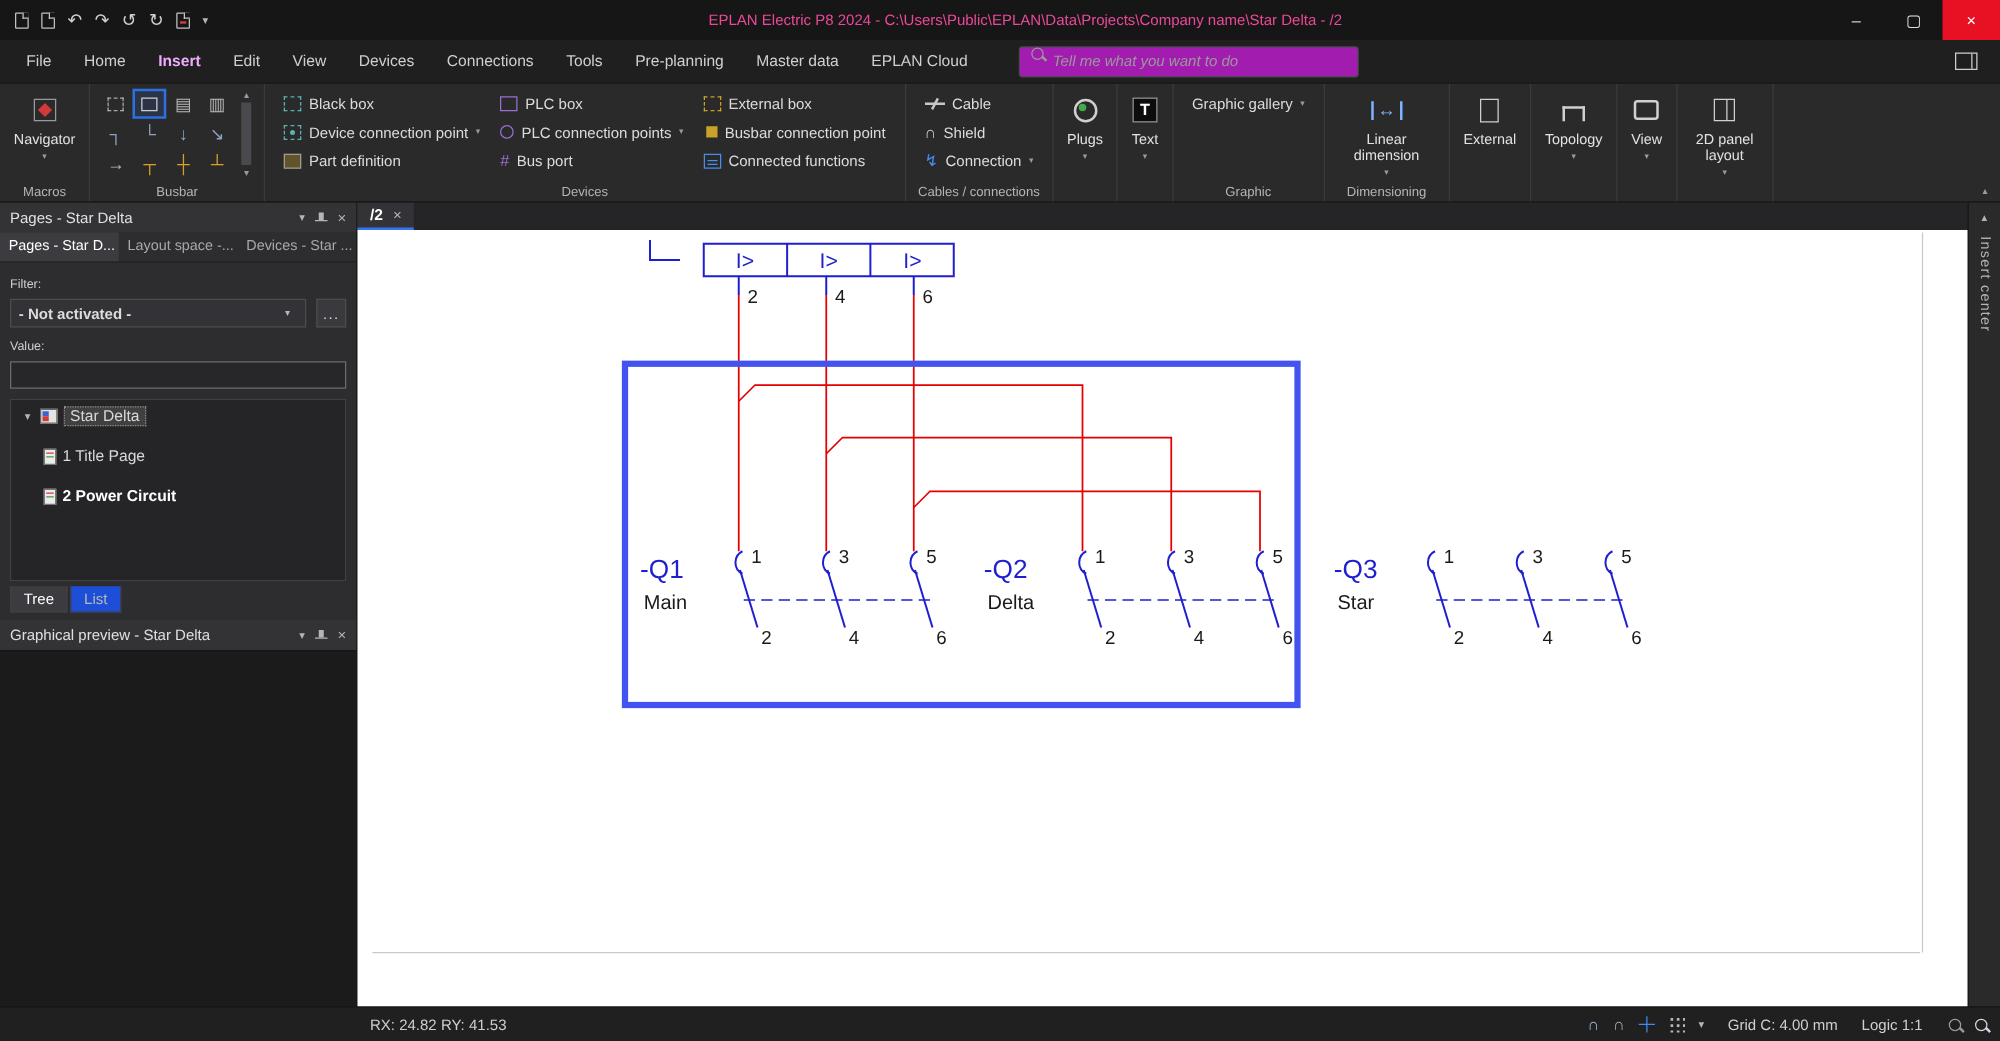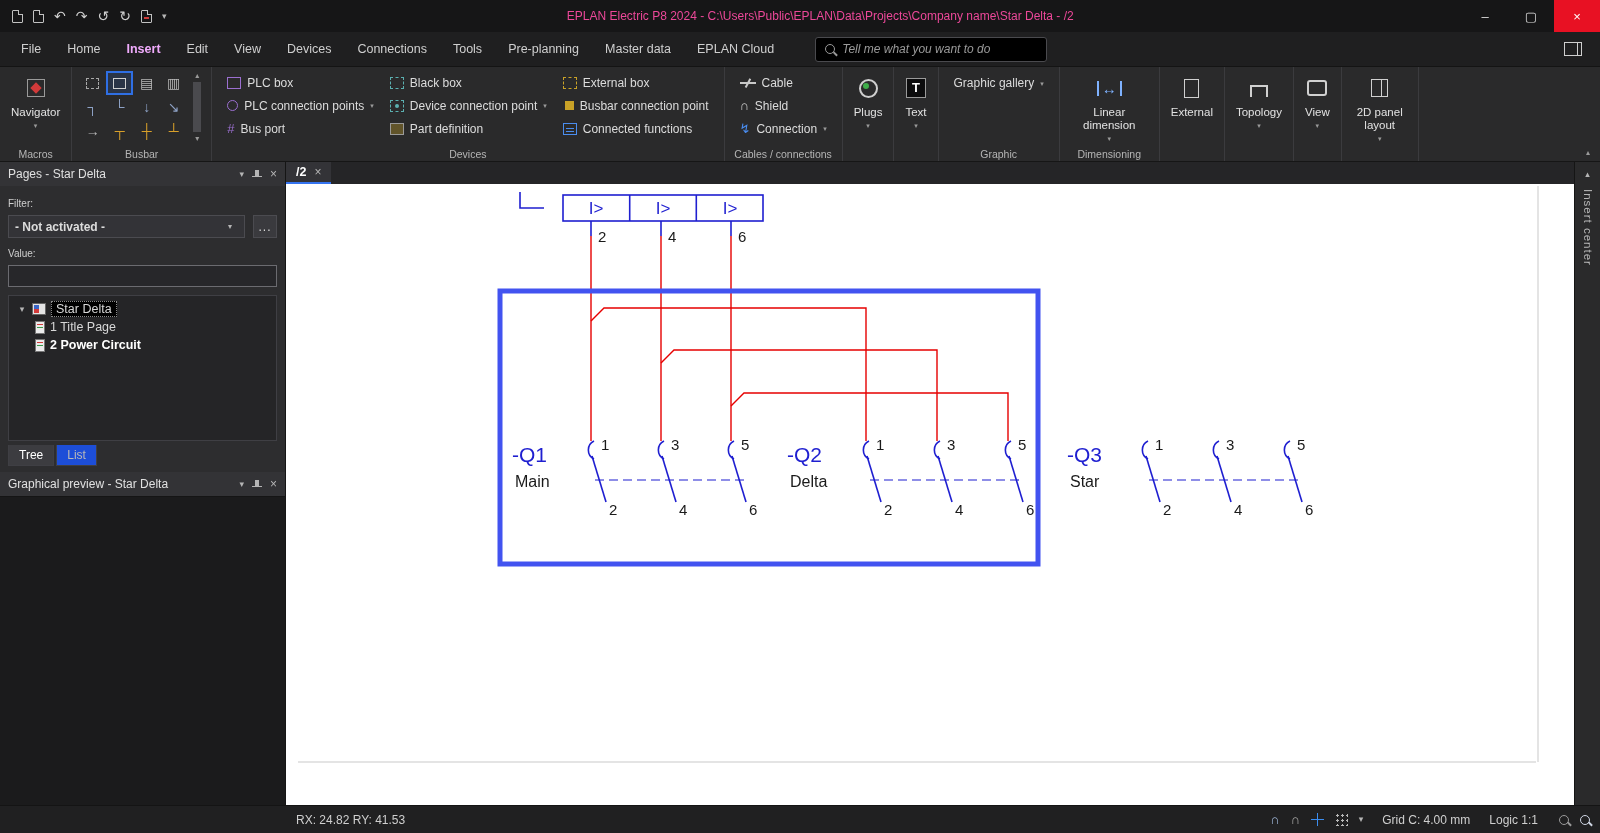--- a/index.html
+++ b/index.html
@@ -15,21 +15,21 @@
   .docic.edit::before{content:"";position:absolute;left:2px;top:6px;width:5px;height:2px;background:#d23a3a;}
   .title-text{flex:1;text-align:center;font-size:12px;color:#ec4899;white-space:nowrap;overflow:hidden;}
   .win-controls{display:flex;flex:none;}
   .win-btn{width:46px;height:32px;display:flex;align-items:center;justify-content:center;font-size:13px;color:#ddd;}
   .win-btn.close{background:#e81123;color:#fff;}
 
   
   .menubar{height:34px;background:#1f1f20;display:flex;align-items:center;padding:0 8px;flex:none;}
   .menu-tab{padding:8px 13px;font-size:12.5px;color:#cfcfcf;white-space:nowrap;}
   .menu-tab.active{color:#f0abfc;font-weight:bold;}
-  .searchbox{margin-left:28px;width:232px;height:25px;background:#000000;border:1px solid #4a4a4e;border-radius:3px;display:flex;align-items:center;gap:7px;padding:0 9px;}
+  .searchbox{margin-left:28px;width:272px;height:25px;background:#a21caf;border:1px solid #4a4a4e;border-radius:3px;display:flex;gap:7px;padding:0 9px;}
   .lens{width:10px;height:10px;border:1.5px solid #9a9a9a;border-radius:50%;position:relative;flex:none;}
   .lens::after{content:"";position:absolute;width:5px;height:1.5px;background:#9a9a9a;transform:rotate(45deg);right:-4px;bottom:-1px;}
   .lens.bright{border-color:#cfd6e4;}
   .lens.bright::after{background:#cfd6e4;}
   .search-input{flex:1;background:transparent;border:none;outline:none;color:#d8d8d8;font-style:italic;font-size:12px;font-family:"Liberation Sans",sans-serif;}
   .search-input::placeholder{color:#9a9a9a;}
   .menubar-spacer{flex:1;}
   .wsic{width:18px;height:14px;border:1.5px solid #cfcfcf;position:relative;margin-right:10px;}
   .wsic::after{content:"";position:absolute;right:3px;top:0;bottom:0;width:1.5px;background:#cfcfcf;}
 
@@ -108,23 +108,23 @@
   .plabel{font-size:10px;color:#cfcfcf;margin:4px 0 6px;}
   .combo-row{display:flex;gap:8px;margin-bottom:10px;}
   .combo{flex:1;height:23px;background:#333337;border:1px solid #4b4b50;display:flex;align-items:center;padding:0 6px;color:#dcdcdc;}
   .combo .cval{flex:1;font-size:12px;white-space:nowrap;overflow:hidden;font-weight:bold;}
   .combo .cbtn{width:16px;text-align:center;color:#b5b5b5;font-size:8px;}
   .morebtn{width:24px;height:23px;background:#3a3a3e;border:1px solid #4b4b50;color:#dcdcdc;display:flex;align-items:center;justify-content:center;font-size:12px;letter-spacing:1px;}
   .value-input{width:100%;height:22px;background:#27272a;border:1px solid #6b6b70;color:#e8e8e8;padding:0 5px;font-family:"Liberation Sans",sans-serif;font-size:12px;outline:none;}
   .treebox{margin:4px 8px 0;background:#252527;border:1px solid #3f3f44;height:146px;overflow:hidden;padding:4px 2px;flex:none;}
   .trow{display:flex;align-items:center;gap:5px;height:18px;padding-left:6px;font-size:12.5px;color:#d8d8d8;white-space:nowrap;}
   .trow .tw{width:10px;color:#b5b5b5;font-size:9px;text-align:center;flex:none;}
-  .trow.child{padding-left:24px;}
+  .trow.child{padding-left:24px;margin-top:14px;}
   .trow.boldrow .lbl{font-weight:bold;color:#ffffff;}
-  .sel-lbl{background:#000000;border:1px dotted #8a8a8a;padding:0 4px;}
+  .sel-lbl{background:#404040;border:1px dotted #8a8a8a;padding:0 4px;}
   .projic{width:14px;height:12px;background:#e4e4e4;border:1px solid #666;position:relative;flex:none;}
   .projic::before{content:"";position:absolute;left:1px;top:1px;width:5px;height:4px;background:#3a66c8;}
   .projic::after{content:"";position:absolute;left:1px;bottom:1px;width:5px;height:4px;background:#d23a3a;}
   .pageic{width:10px;height:13px;background:#ececec;border:1px solid #777;position:relative;flex:none;}
   .pageic::after{content:"";position:absolute;left:1px;top:2px;width:6px;height:1.5px;background:#d23a3a;box-shadow:0 3px 0 #3a9a4a;}
   .bottom-tabs{display:flex;padding:4px 8px 6px;gap:2px;flex:none;}
   .btab{padding:3px 10px;font-size:12px;color:#b8b8b8;background:#1d4ed8;border:1px solid #3f3f44;border-top:none;}
   .btab.active{background:#3c3c40;color:#ffffff;}
   .preview-area{flex:1;background:#1b1b1c;border-top:1px solid #151515;min-height:0;}
 
@@ -246,46 +246,46 @@
           <span>▾</span>
         </div>
       </div>
       <div class="rcaption">Busbar</div>
     </div>
 
     <div class="rgroup">
       <div class="devgrid">
         <div class="devcol">
           <div class="devitem">
+            <span class="ic ic-blackbox"></span>
+            <span>Black box</span>
+          </div>
+          <div class="devitem">
+            <span class="ic ic-dcp"></span>
+            <span>Device connection point</span>
+            <span class="caret">▾</span>
+          </div>
+          <div class="devitem">
+            <span class="ic ic-part"></span>
+            <span>Part definition</span>
+          </div>
+        </div>
+        <div class="devcol">
+          <div class="devitem">
             <span class="ic ic-plc"></span>
             <span>PLC box</span>
           </div>
           <div class="devitem">
             <span class="ic ic-plccp"></span>
             <span>PLC connection points</span>
             <span class="caret">▾</span>
           </div>
           <div class="devitem">
             <span class="glyphic" style="color:#9b6fd0">#</span>
             <span>Bus port</span>
-          </div>
-        </div>
-        <div class="devcol">
-          <div class="devitem">
-            <span class="ic ic-blackbox"></span>
-            <span>Black box</span>
-          </div>
-          <div class="devitem">
-            <span class="ic ic-dcp"></span>
-            <span>Device connection point</span>
-            <span class="caret">▾</span>
-          </div>
-          <div class="devitem">
-            <span class="ic ic-part"></span>
-            <span>Part definition</span>
           </div>
         </div>
         <div class="devcol">
           <div class="devitem">
             <span class="ic ic-structure"></span>
             <span>External box</span>
           </div>
           <div class="devitem">
             <span class="ic ic-busbar"></span>
             <span>Busbar connection point</span>
@@ -401,20 +401,25 @@
   </div>
 
   <div class="content">
 
     <div class="leftpanel">
       <div class="panel-header">
         <span class="ph-title">Pages - Star Delta</span>
         <span class="ph-ic">▾</span>
         <span class="pin"></span>
         <span class="ph-ic" style="font-size:12px">×</span>
+      </div>
+      <div class="ptabs">
+        <div class="ptab active">Pages - Star D...</div>
+        <div class="ptab">Layout space -...</div>
+        <div class="ptab">Devices - Star ...</div>
       </div>
       <div class="pbody">
         <div class="plabel">Filter:</div>
         <div class="combo-row">
           <div class="combo">
             <span class="cval">- Not activated -</span>
             <span class="cbtn">▾</span>
           </div>
           <div class="morebtn">...</div>
         </div>

